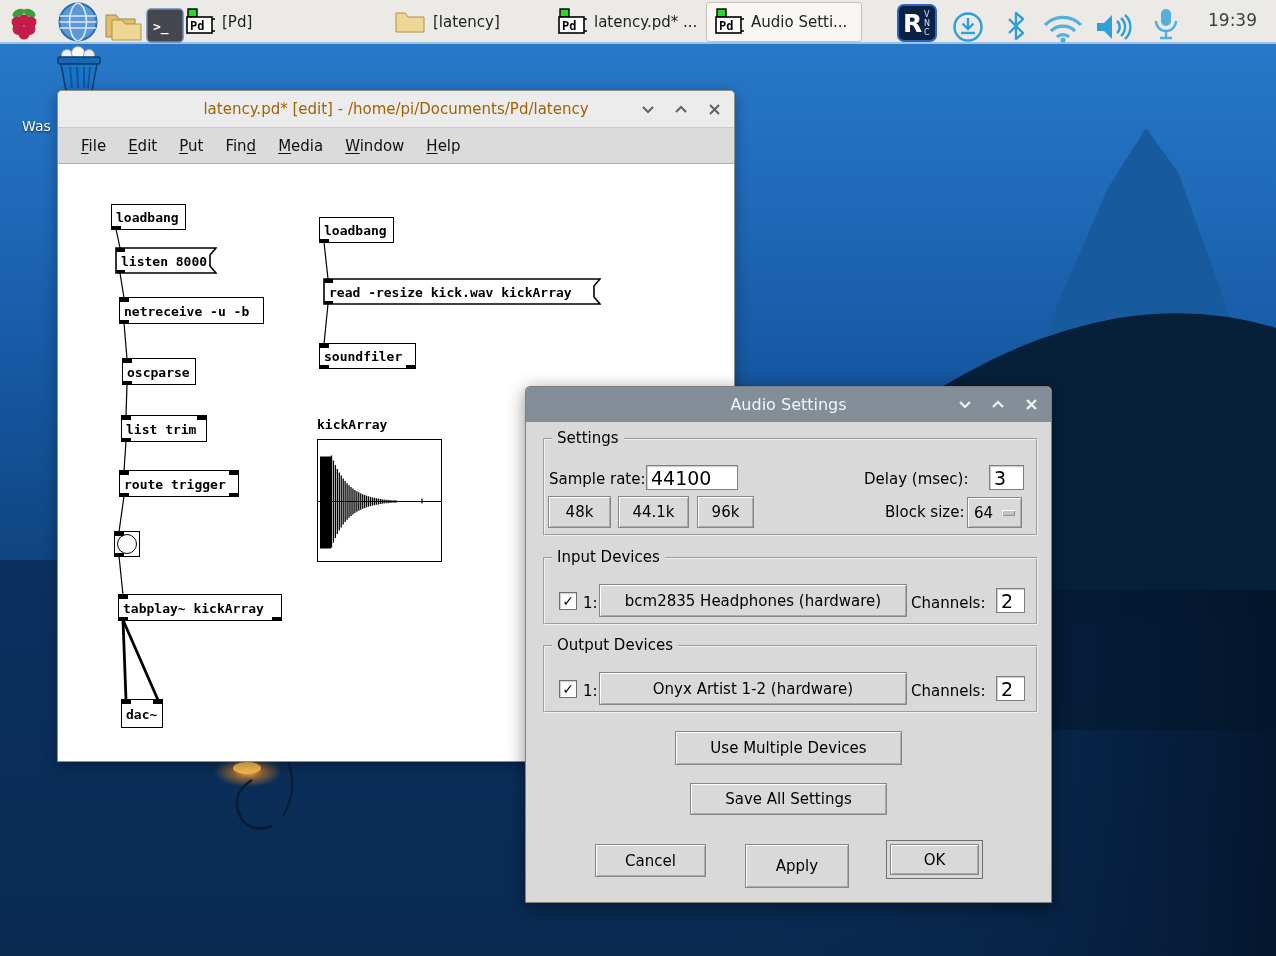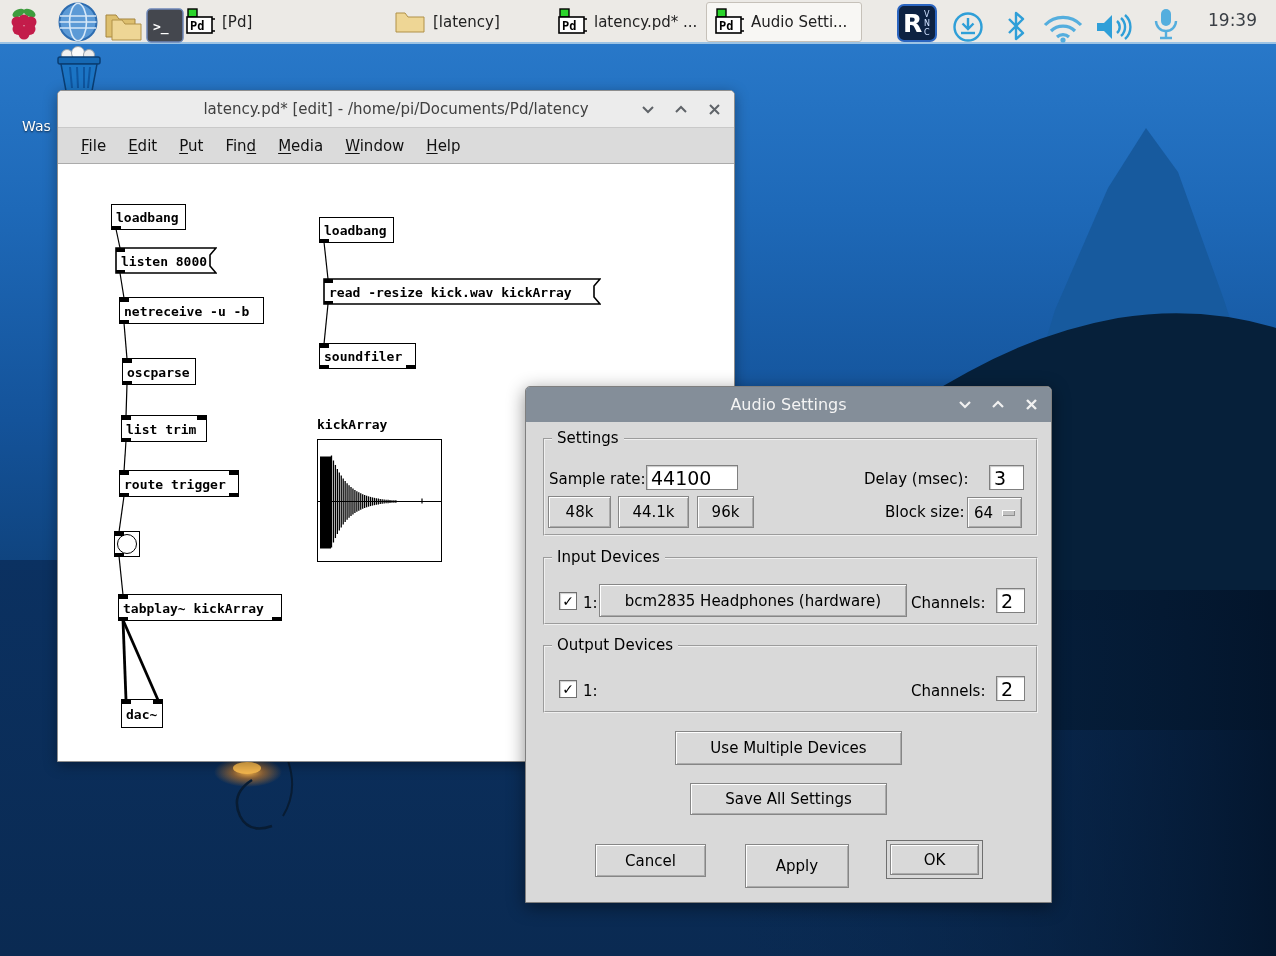--- a/index.html
+++ b/index.html
@@ -15,21 +15,21 @@
   .tb-win{gap:7px;padding:0 6px;font-size:15px;color:#222;white-space:nowrap;}
   .tb-win.active{background:#f8f7f4;border:1px solid #c6c1b9;border-radius:3px;}
   #clock{position:absolute;left:1208px;top:10px;font-size:17px;color:#3a3f45;}
   
   #pd-window{position:absolute;left:57px;top:90px;width:678px;height:672px;
     background:#fff;border:1px solid #8e8e8e;border-radius:5px 5px 0 0;
     box-shadow:0 3px 14px rgba(0,0,0,.35);z-index:10;}
   .pd-titlebar{position:relative;height:37px;background:#ececec;
     border-bottom:1px solid #c9c9c9;border-radius:4px 4px 0 0;
     display:flex;align-items:center;justify-content:center;}
-  .pd-title{font-size:15px;color:#404040;}
+  .pd-title{font-size:15px;color:#a16207;}
   .winbtns{position:absolute;right:12px;top:0;height:100%;display:flex;gap:17px;align-items:center;}
   .winbtn{display:flex;align-items:center;justify-content:center;width:16px;height:16px;}
   .pd-menubar{height:36px;background:#dbdbdb;border-bottom:1px solid #ababab;
     display:flex;align-items:center;padding-left:12px;font-size:15px;color:#111;}
   .mi{padding:0 11px;}
   .mn{text-decoration:underline;text-underline-offset:2px;}
   #pd-canvas{position:absolute;left:0;top:74px;right:0;bottom:0;background:#fff;overflow:hidden;}
   #pd-wires{position:absolute;left:0;top:0;}
   .pdbox{position:absolute;padding-left:12px;}
   .pd-obj,.pd-bang{border:1.5px solid #000;background:#fff;}
@@ -334,20 +334,21 @@
     <span class="tklabel" style="left:385px;top:207px">Channels:</span>
     <input class="tkentry" style="left: 470px; top: 201px; width: 29px; height: 25px;" value="2">
 
     <div class="group" style="left:17px;top:258px;width:495px;height:68px">
       <span class="legend">Output Devices</span>
     </div>
     <div class="tkcheck" style="left:33px;top:293px">
       <span>✓</span>
     </div>
     <span class="tklabel" style="left:57px;top:295px">1:</span>
+    <div class="tkbtn" style="left:73px;top:285px;width:308px;height:33px">Onyx Artist 1-2 (hardware)</div>
     <span class="tklabel" style="left:385px;top:295px">Channels:</span>
     <input class="tkentry" style="left: 470px; top: 289px; width: 29px; height: 25px;" value="2">
 
     <div class="tkbtn" style="left:149px;top:344px;width:227px;height:34px">Use Multiple Devices</div>
     <div class="tkbtn" style="left:164px;top:396px;width:197px;height:32px">Save All Settings</div>
     <div class="tkbtn" style="left:69px;top:457px;width:111px;height:33px">Cancel</div>
     <div class="tkbtn" style="left:219px;top:457px;width:104px;height:44px">Apply</div>
     <div class="okring" style="left:360px;top:453px">
       <div class="tkbtn">OK</div>
     </div>

